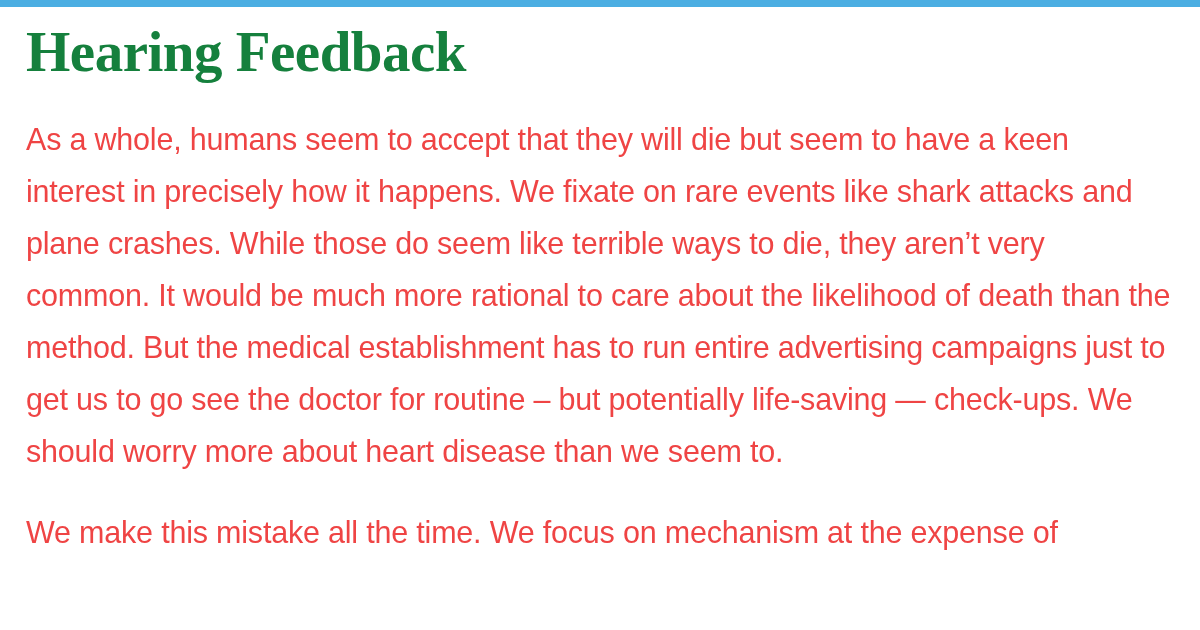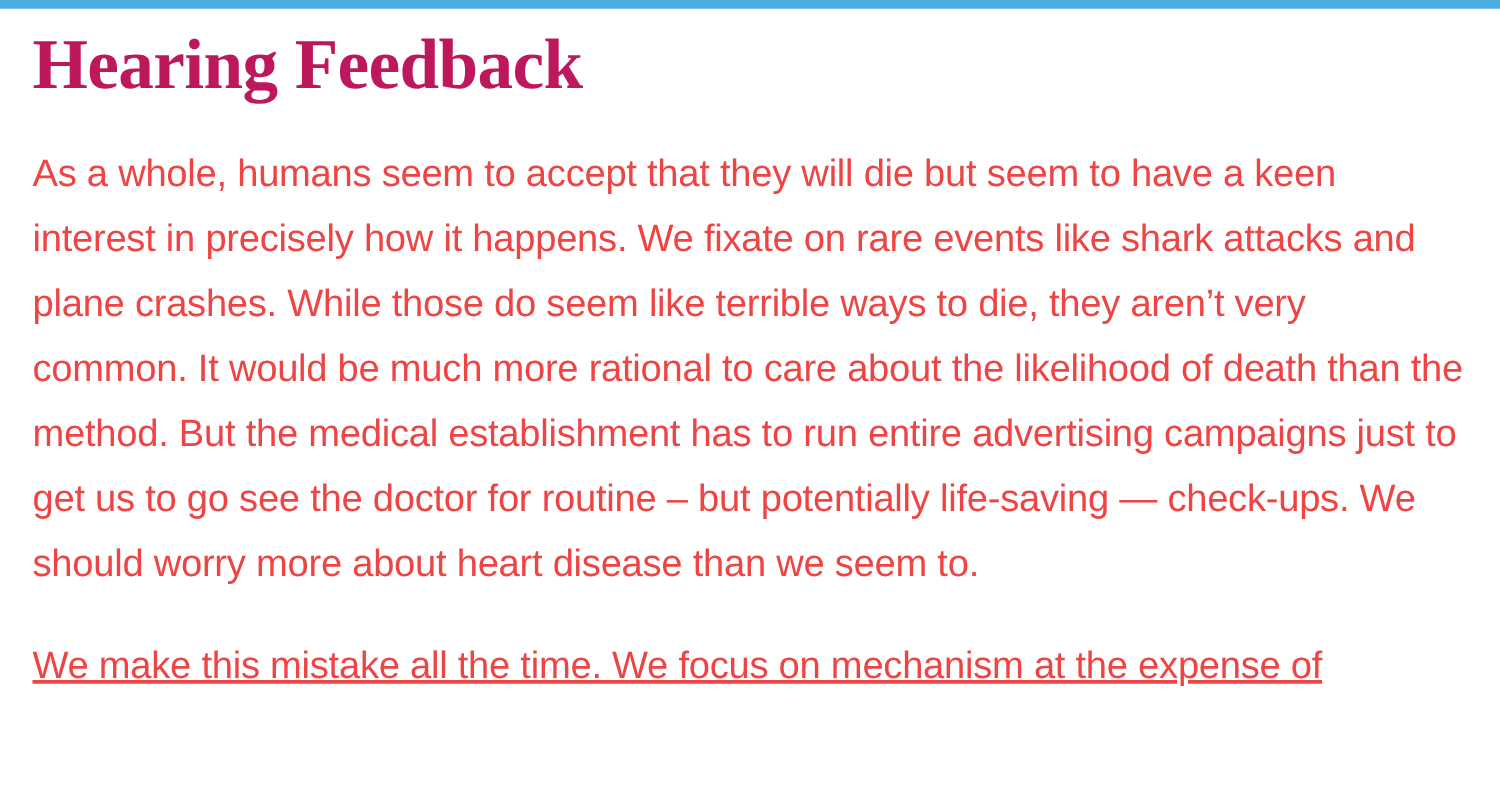--- a/index.html
+++ b/index.html
@@ -34,35 +34,34 @@
     left: 0;
     width: 1200px;
     padding: 14px 26px 0 26px;
     box-sizing: border-box;
   }
   .article-title {
     font-family: "Liberation Serif", serif;
     font-weight: bold;
     font-size: 57px;
     line-height: 1.08;
-    color: #be185d;
+    color: #15803d;
     margin: 0 0 30px 0;
     letter-spacing: -0.5px;
   }
   .article-body p {
     font-family: "Liberation Sans", sans-serif;
     font-size: 30.5px;
     line-height: 1.71;
     color: #ef4444;
     margin: 0 0 28px 0;
     letter-spacing: -0.2px;
   }
   .article-body p:last-child {
     margin-bottom: 0;
-    text-decoration: underline;
   }
 </style>
 </head>
 <body>
 
 <div class="page">
 
   <div class="top-accent-bar"></div>
 
   <div class="content">

